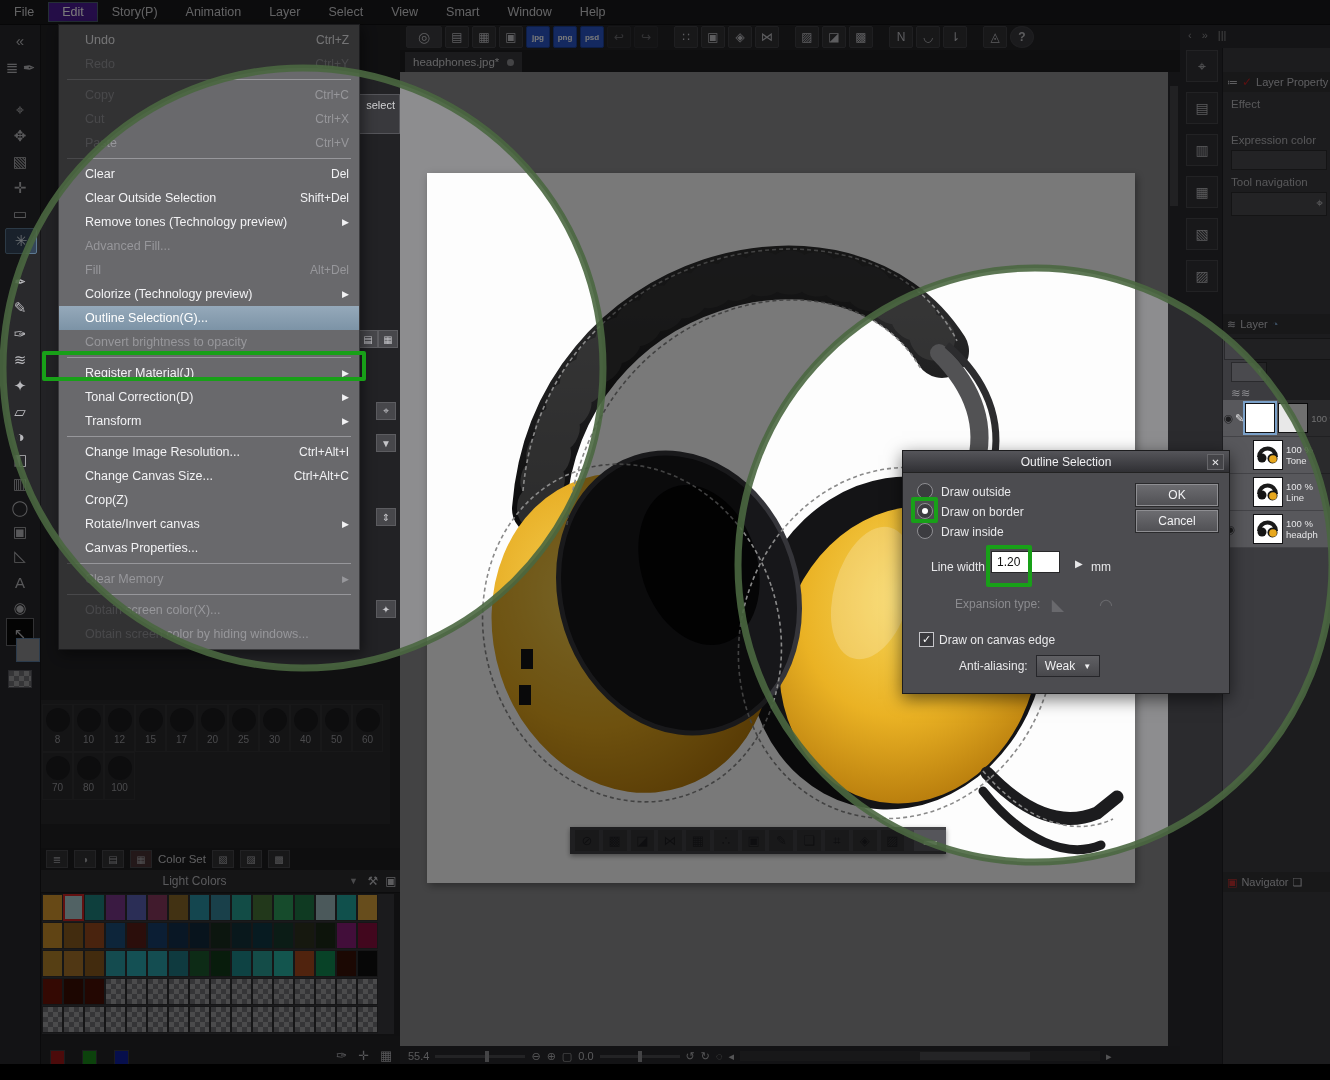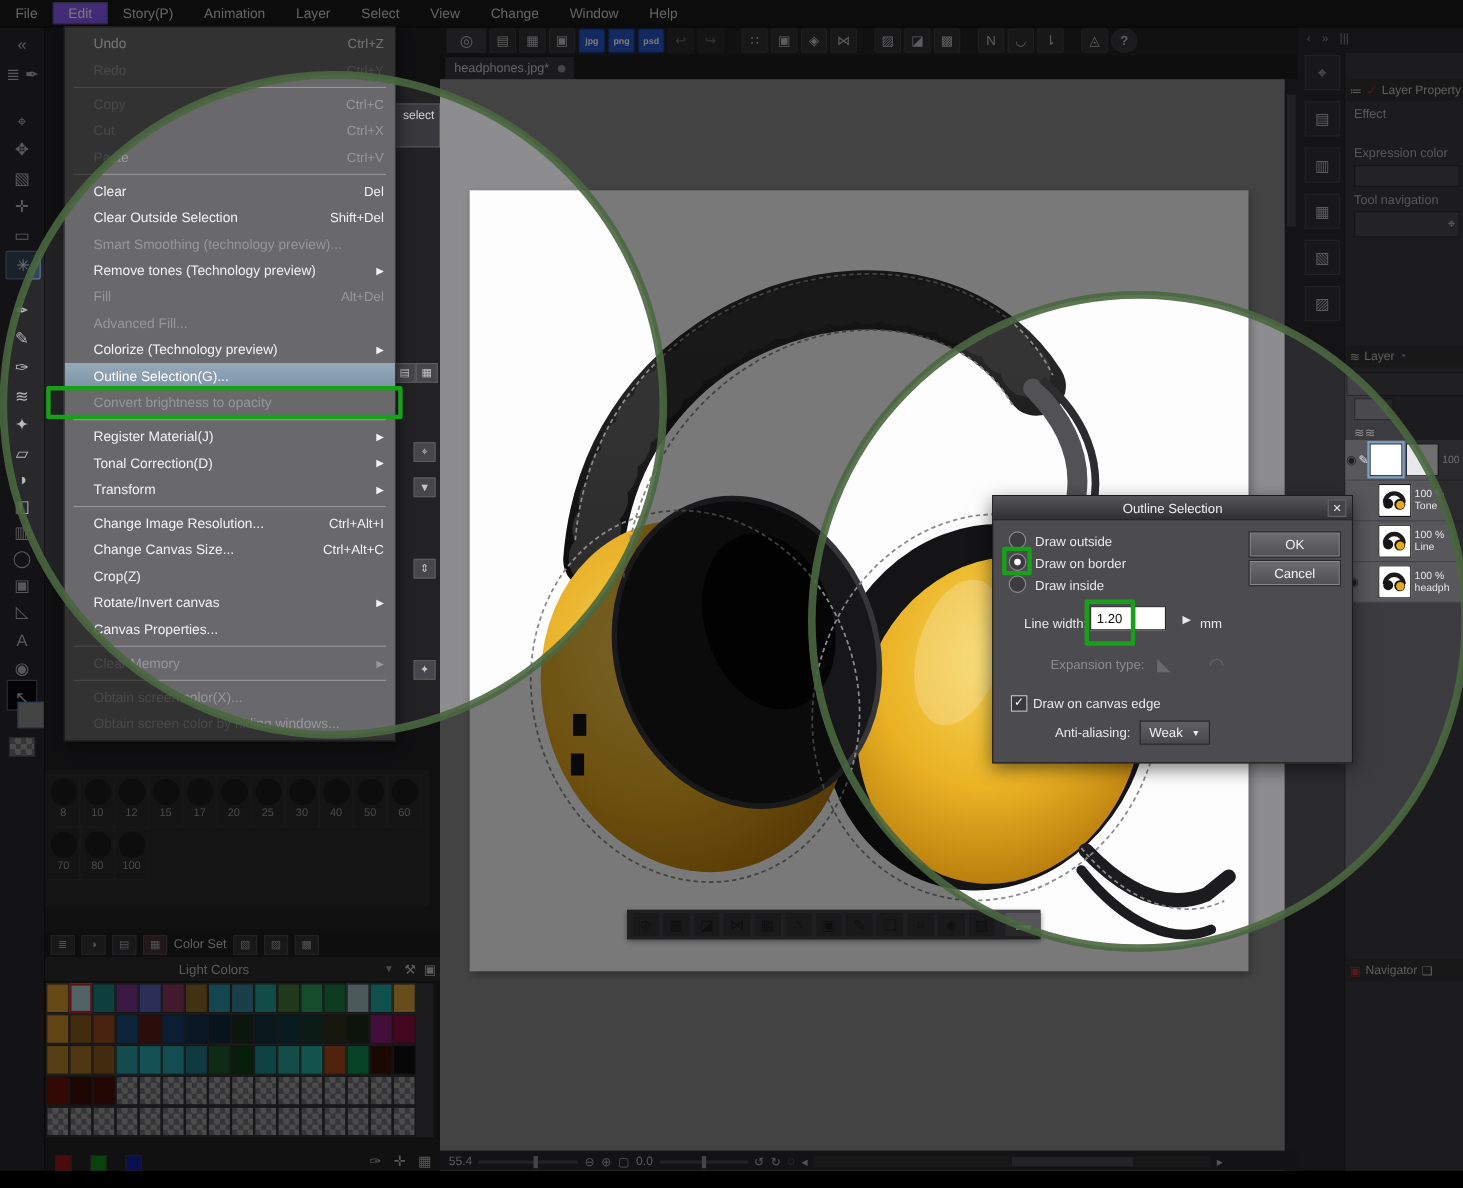--- a/index.html
+++ b/index.html
@@ -4,21 +4,21 @@
 <style>
   html,body{margin:0;padding:0;background:#000;}
   #app{position:relative;width:1330px;height:1064px;overflow:hidden;
        font-family:"Liberation Sans","DejaVu Sans",sans-serif;
        background:#202022;-webkit-user-select:none;user-select:none;padding-left:44px;}
   .abs{position:absolute;}
   
   #menubar{position:absolute;left:0;top:0;width:1330px;height:24px;background:#1b1b1d;
            display:flex;align-items:center;z-index:5;border-bottom:1px solid #101012;}
   .mb-item{color:#cfcfd2;font-size:12.5px;padding:3px 14px;cursor:default;}
-  .mb-item.active{background:#8b5cf6;border:1px solid #4e6271;color:#fff;padding:2px 13px;}
+  .mb-item.active{background:#4c1d95;border:1px solid #4e6271;color:#fff;padding:2px 13px;}
   
   #left-toolbar{position:absolute;left:0;top:24px;width:40px;height:1056px;background:#29292c;
                 border-right:1px solid #151517;z-index:4;}
   .lt-icon{position:absolute;left:5px;width:30px;height:24px;color:#b9b9bd;font-size:15px;
            display:flex;align-items:center;justify-content:center;}
   .lt-icon.sel{background:#35465a;border:1px solid #5d7992;border-radius:2px;color:#dfe8f0;}
   #main-color{left:6px;width:26px;height:26px;background:#0a0a0a;border:1px solid #6a6a6e;}
   #sub-color{left:16px;width:22px;height:22px;background:#8e8e90;border:1px solid #5a7ca0;}
   #transparent-color{left:8px;width:22px;height:16px;border:1px solid #55555a;}
   
@@ -144,21 +144,21 @@
 <div id="app">
 
   <div id="menubar">
       <span class="mb-item">File</span>
       <span class="mb-item active">Edit</span>
       <span class="mb-item">Story(P)</span>
       <span class="mb-item">Animation</span>
       <span class="mb-item">Layer</span>
       <span class="mb-item">Select</span>
       <span class="mb-item">View</span>
-      <span class="mb-item">Change</span>
+      <span class="mb-item">Smart</span>
       <span class="mb-item">Window</span>
       <span class="mb-item">Help</span>
     </div>
 
   <div id="left-toolbar">
     <div id="main-color" class="lt-icon abs" style="top:594px"></div>
     <div id="sub-color" class="lt-icon abs" style="top:614px"></div>
     <div id="transparent-color" class="lt-icon abs checker" style="top:646px"></div>
   <div class="lt-icon" style="top: 4px;">«</div>
       <div class="lt-icon" style="top: 32px; width: 14px;">≣</div>
@@ -618,33 +618,30 @@
       </div>
       <div class="sep"></div>
       <div class="mi">
         <span class="lab">Clear</span>
         <span class="sc">Del</span>
       </div>
       <div class="mi">
         <span class="lab">Clear Outside Selection</span>
         <span class="sc">Shift+Del</span>
       </div>
-      <div class="mi disabled">
-        <span class="lab">Smart Smoothing (technology preview)...</span>
-      </div>
       <div class="mi">
         <span class="lab">Remove tones (Technology preview)</span>
         <span class="arrow">▶</span>
       </div>
       <div class="mi disabled">
+        <span class="lab">Advanced Fill...</span>
+      </div>
+      <div class="mi disabled">
         <span class="lab">Fill</span>
         <span class="sc">Alt+Del</span>
-      </div>
-      <div class="mi disabled">
-        <span class="lab">Advanced Fill...</span>
       </div>
       <div class="mi">
         <span class="lab">Colorize (Technology preview)</span>
         <span class="arrow">▶</span>
       </div>
       <div class="mi hl">
         <span class="lab">Outline Selection(G)...</span>
       </div>
       <div class="mi disabled">
         <span class="lab">Convert brightness to opacity</span>

